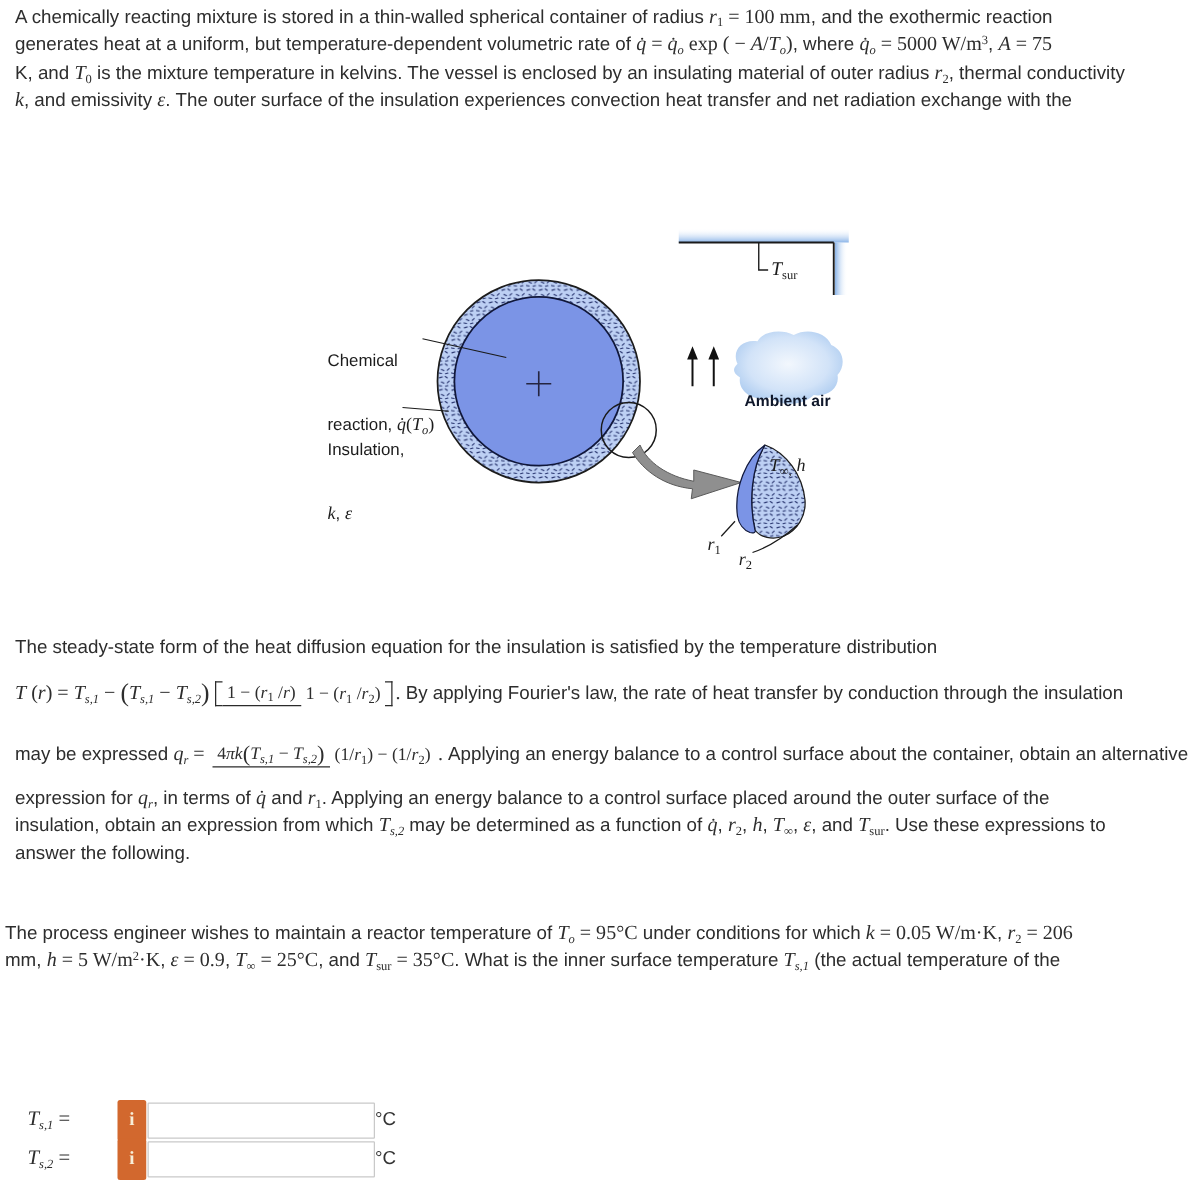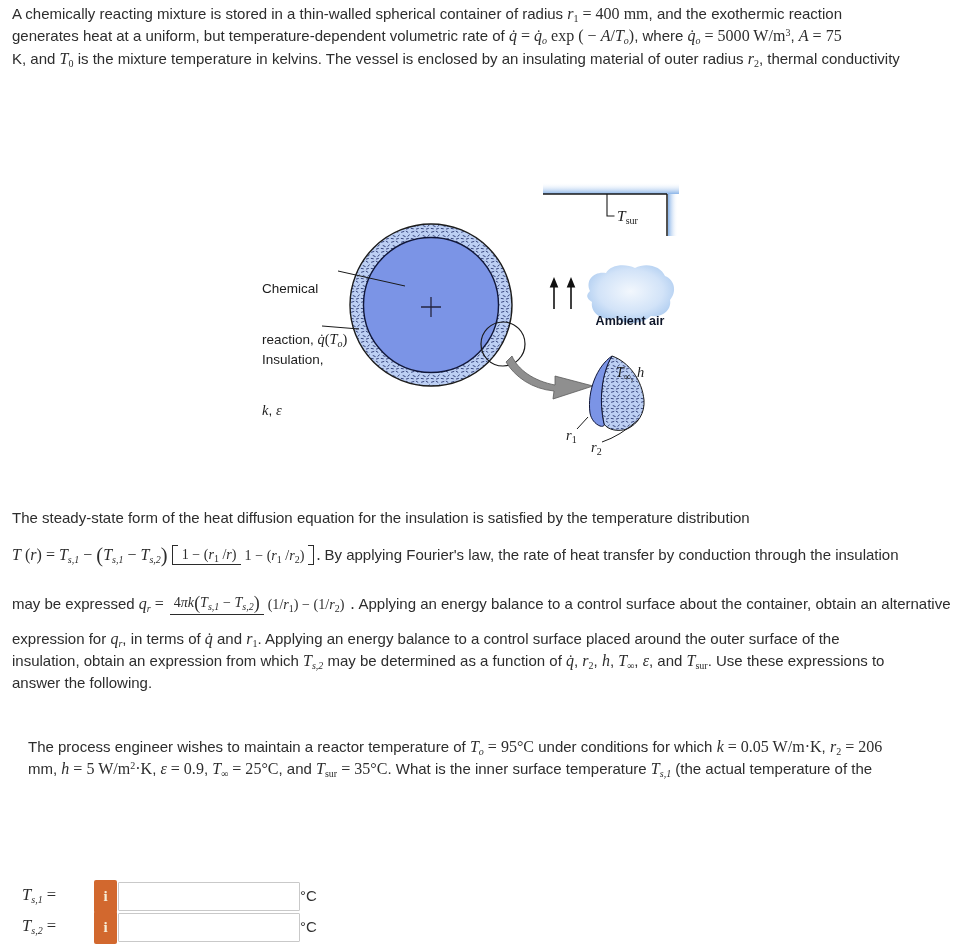--- a/index.html
+++ b/index.html
@@ -36,23 +36,24 @@
             font-weight:700;font-size:15px;display:flex;align-items:center;justify-content:center;
             cursor:pointer;}
   .ans-input{position:absolute;left:118px;top:2px;width:172px;height:27px;border:1px solid #c9c9c9;
              border-radius:1px;background:#fff;font-size:14px;padding:0 4px;outline:none;}
   .ans-unit{position:absolute;left:300px;top:7px;font-size:15px;color:#333;}
 </style>
 </head>
 <body>
 
 <div class="abs" style="left:12px;top:3px;">
-  <div class="line"><span class="">A chemically reacting mixture is stored in a thin-walled spherical container of radius </span><span class="mi">r</span><sub class="mm ms">1</sub><span class="mm"> = 400 mm</span><span class="">, and the exothermic reaction</span></div>
+  <div class="line"><span class="">A chemically reacting mixture is stored in a thin-walled spherical container of radius </span><span class="mi">r</span><sub class="mm ms">1</sub><span class="mm"> = 100 mm</span><span class="">, and the exothermic reaction</span></div>
   <div class="line"><span class="">generates heat at a uniform, but temperature-dependent volumetric rate of </span><span class="mi">q̇</span><span class="mm"> = </span><span class="mi">q̇</span><sub class="mi ms">o</sub><span class="mm"> exp ( − </span><span class="mi">A</span><span class="mm">/</span><span class="mi">T</span><sub class="mi ms">o</sub><span class="mm">)</span><span class="">, where </span><span class="mi">q̇</span><sub class="mi ms">o</sub><span class="mm"> = 5000 W/m</span><sup class="mm ms">3</sup><span class="">, </span><span class="mi">A</span><span class="mm"> = 75</span></div>
   <div class="line"><span class="">K, and </span><span class="mi">T</span><sub class="mm ms">0</sub><span class=""> is the mixture temperature in kelvins. The vessel is enclosed by an insulating material of outer radius </span><span class="mi">r</span><sub class="mm ms">2</sub><span class="">, thermal conductivity</span></div>
+  <div class="line"><span class="mi">k</span><span class="">, and emissivity </span><span class="mi">ε</span><span class="">. The outer surface of the insulation experiences convection heat transfer and net radiation exchange with the</span></div>
 </div>
 
 <svg class="abs" style="left:0;top:170px;" width="956" height="300" viewBox="0 170 956 300">
   <defs>
     <pattern id="stip" width="10" height="10" patternUnits="userSpaceOnUse">
       <rect width="10" height="10" fill="#bdd0f4"></rect>
       <path d="M1.5,2.2 l2.4,-0.7 M6.2,1.2 l1.7,1.1 M3.1,5.6 l2.1,0.9 M7.8,6.3 l1.6,-1.4 M1.2,8.4 l2.1,0.4 M6.4,9 l2,-0.5" stroke="#1e2a66" stroke-width="0.85" fill="none" stroke-linecap="round"></path>
     </pattern>
     <linearGradient id="wallTop" x1="0" y1="1" x2="0" y2="0">
       <stop offset="0" stop-color="#8ab4e8"></stop>
@@ -143,21 +144,21 @@
     <span class="fr-num"><span class="mm">4</span><span class="mi">πk</span><span class="mg">(</span><span class="mi">T</span><sub class="mi ms">s,1</sub><span class="mm"> − </span><span class="mi">T</span><sub class="mi ms">s,2</sub><span class="mg">)</span></span>
     <span class="fr-den"><span class="mm">(1/</span><span class="mi">r</span><sub class="mm ms">1</sub><span class="mm">) − (1/</span><span class="mi">r</span><sub class="mm ms">2</sub><span class="mm">)</span></span>
   </span>
   <span><span class="mm">. </span><span class="">Applying an energy balance to a control surface about the container, obtain an alternative</span></span>
 </div>
 
 <div class="abs line" style="left:12px;top:628px;"><span class="">expression for </span><span class="mi">q</span><sub class="mi ms">r</sub><span class="">, in terms of </span><span class="mi">q̇</span><span class=""> and </span><span class="mi">r</span><sub class="mm ms">1</sub><span class="">. Applying an energy balance to a control surface placed around the outer surface of the</span></div>
 <div class="abs line" style="left:12px;top:650px;"><span class="">insulation, obtain an expression from which </span><span class="mi">T</span><sub class="mi ms">s,2</sub><span class=""> may be determined as a function of </span><span class="mi">q̇</span><span class="">, </span><span class="mi">r</span><sub class="mm ms">2</sub><span class="">, </span><span class="mi">h</span><span class="">, </span><span class="mi">T</span><sub class="mm ms">∞</sub><span class="">, </span><span class="mi">ε</span><span class="">, and </span><span class="mi">T</span><sub class="mm ms">sur</sub><span class="">. Use these expressions to</span></div>
 <div class="abs line" style="left:12px;top:672px;"><span class="">answer the following.</span></div>
 
-<div class="abs" style="left:28px;top:736px;">
+<div class="abs" style="left:4px;top:736px;">
   <div class="line"><span class="">The process engineer wishes to maintain a reactor temperature of </span><span class="mi">T</span><sub class="mi ms">o</sub><span class="mm"> = 95°C</span><span class=""> under conditions for which </span><span class="mi">k</span><span class="mm"> = 0.05 W/m·K</span><span class="">, </span><span class="mi">r</span><sub class="mm ms">2</sub><span class="mm"> = 206</span></div>
   <div class="line"><span class="">mm, </span><span class="mi">h</span><span class="mm"> = 5 W/m</span><sup class="mm ms">2</sup><span class="mm">·K</span><span class="">, </span><span class="mi">ε</span><span class="mm"> = 0.9</span><span class="">, </span><span class="mi">T</span><sub class="mm ms">∞</sub><span class="mm"> = 25°C</span><span class="">, and </span><span class="mi">T</span><sub class="mm ms">sur</sub><span class="mm"> = 35°C</span><span class="">. What is the inner surface temperature </span><span class="mi">T</span><sub class="mi ms">s,1</sub><span class=""> (the actual temperature of the</span></div>
 </div>
 
 <div class="ans-row" style="top:836px;margin-top:44px;">
   <span class="ans-label"><span class="mi">T</span><sub class="mi ms">s,1</sub><span class="mm"> =</span></span>
   <button class="info-btn">i</button>
   <input class="ans-input" type="text" value="" style="">
   <span class="ans-unit">°C</span>
 </div>

